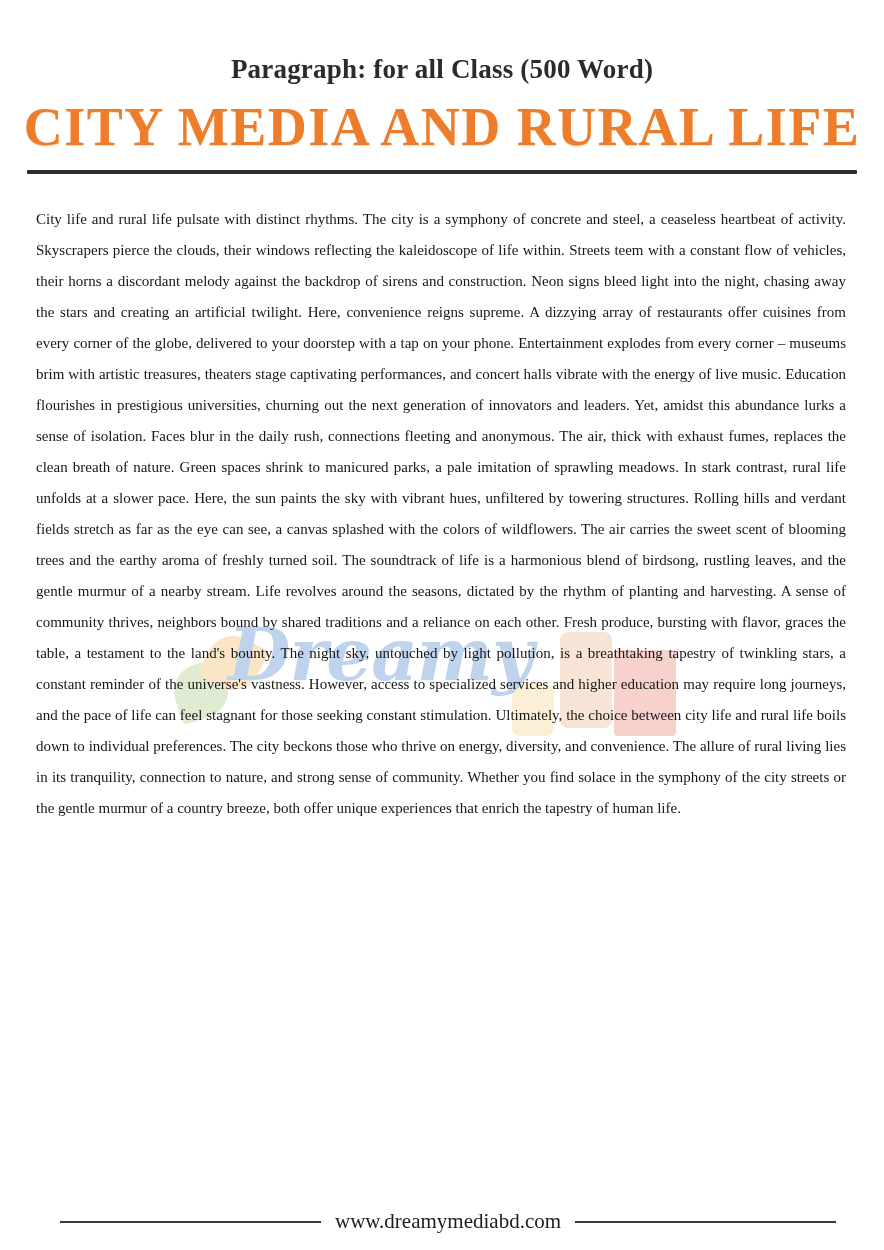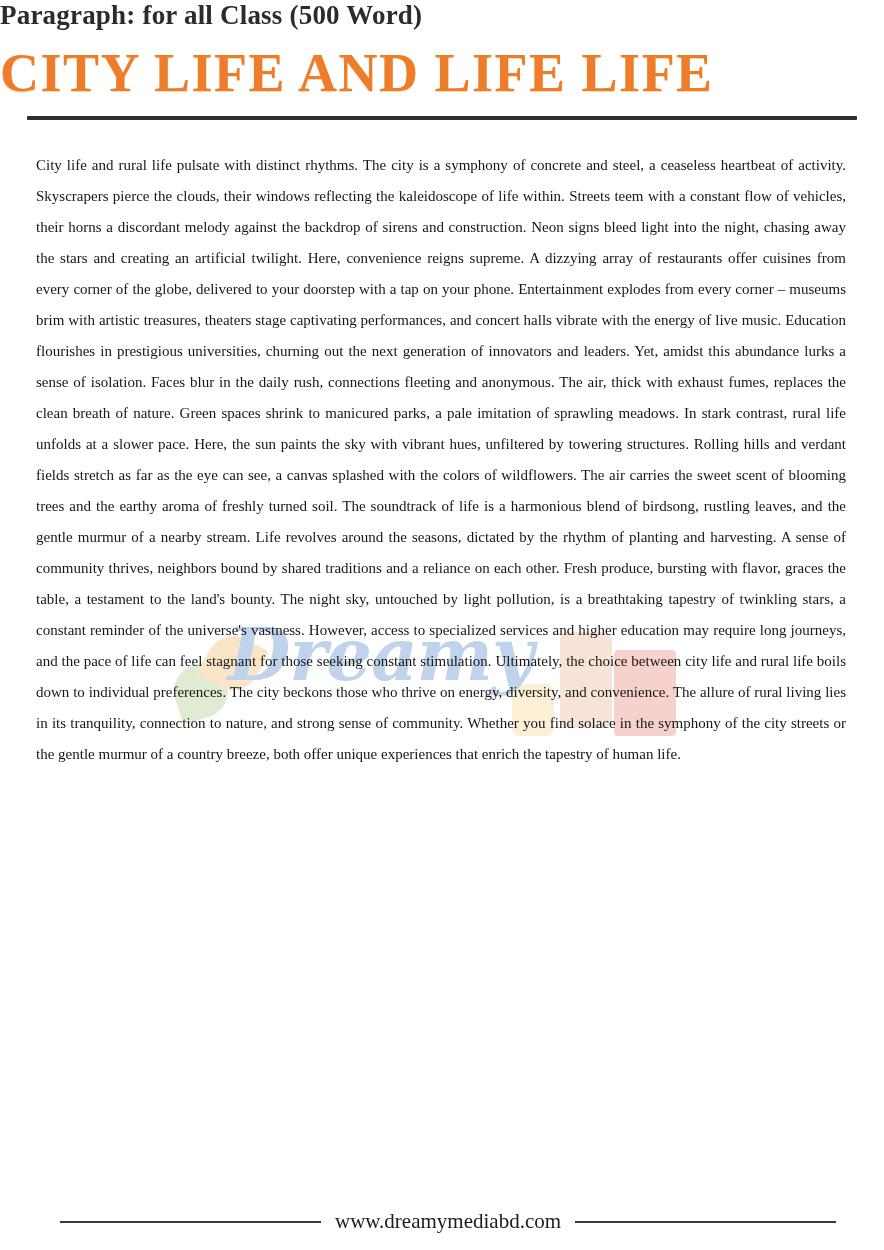--- a/index.html
+++ b/index.html
@@ -23,20 +23,23 @@
     box-sizing: border-box;
     padding: 0;
     background: #fff;
     overflow: hidden;
   }
 
   
   .header {
     position: relative;
     z-index: 3;
+    padding-top: 22px;
+    text-align: center;
+    margin-top: 32px;
   }
 
   .subtitle {
     font-family: "Liberation Serif", "DejaVu Serif", serif;
     font-weight: bold;
     font-size: 27px;
     line-height: 1.15;
     color: #2b2b2b;
     letter-spacing: 0.2px;
     margin: 0;
@@ -157,21 +160,21 @@
     white-space: nowrap;
   }
 </style>
 </head>
 <body>
 
 <div class="page">
 
   <div class="header">
     <div class="subtitle">Paragraph: for all Class (500 Word)</div>
-    <div class="main-title">CITY LIFE AND LIFE LIFE</div>
+    <div class="main-title">CITY MEDIA AND RURAL LIFE</div>
     <div class="title-rule"></div>
   </div>
 
   <div class="watermark">
     <div class="wm-leaf l1"></div>
     <div class="wm-leaf l2"></div>
     <div class="wm-blob b1"></div>
     <div class="wm-blob b2"></div>
     <div class="wm-blob b3"></div>
     <div class="wm-script">Dreamy</div>

